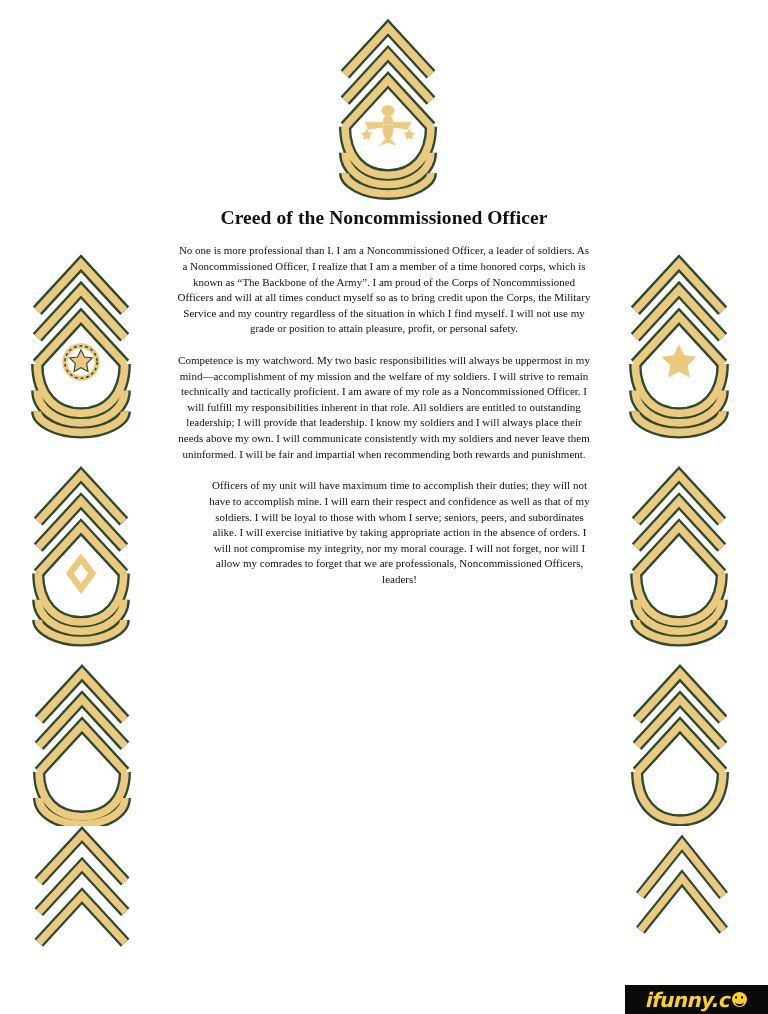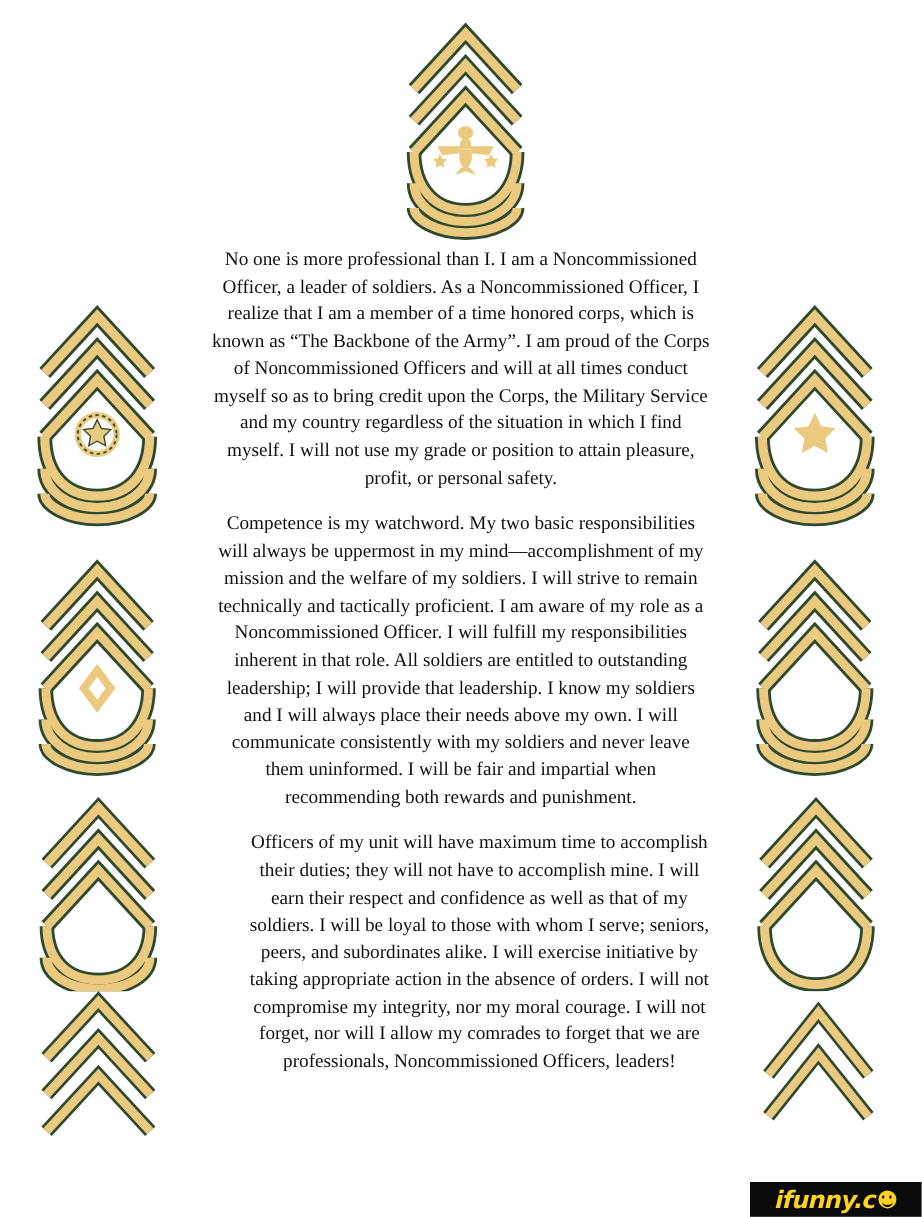--- a/index.html
+++ b/index.html
@@ -51,21 +51,21 @@
   }
   #creed-title {
     font-size: 19.5px;
     font-weight: bold;
     text-align: center;
     letter-spacing: 0.1px;
     margin: 0 0 14px 0;
     line-height: 1.2;
   }
   .creed-para {
-    font-size: 16px;
+    font-size: 11px;
     line-height: 1.42;
     text-align: center;
     margin: 0 0 16px 0;
     text-indent: 0;
     hyphens: none;
   }
   .creed-para:last-child { margin-bottom: 0; margin-left: 31px; }
 
   
   #watermark {
@@ -320,20 +320,21 @@
         <path d="M12,126 L60,66 L108,126"></path>
       </g>
       <g fill="none" stroke="#EBC97E" stroke-width="8">
         <path d="M12,86 L60,26 L108,86"></path>
         <path d="M12,126 L60,66 L108,126"></path>
       </g>
     </svg>
   </div>
 
   <div id="creed">
+    <h1 id="creed-title">Creed of the Noncommissioned Officer</h1>
     <p class="creed-para">No one is more professional than I. I am a Noncommissioned Officer, a leader of soldiers. As a Noncommissioned Officer, I realize that I am a member of a time honored corps, which is known as “The Backbone of the Army”. I am proud of the Corps of Noncommissioned Officers and will at all times conduct myself so as to bring credit upon the Corps, the Military Service and my country regardless of the situation in which I find myself. I will not use my grade or position to attain pleasure, profit, or personal safety.</p>
     <p class="creed-para">Competence is my watchword. My two basic responsibilities will always be uppermost in my mind—accomplishment of my mission and the welfare of my soldiers. I will strive to remain technically and tactically proficient. I am aware of my role as a Noncommissioned Officer. I will fulfill my responsibilities inherent in that role. All soldiers are entitled to outstanding leadership; I will provide that leadership. I know my soldiers and I will always place their needs above my own. I will communicate consistently with my soldiers and never leave them uninformed. I will be fair and impartial when recommending both rewards and punishment.</p>
     <p class="creed-para">Officers of my unit will have maximum time to accomplish their duties; they will not have to accomplish mine. I will earn their respect and confidence as well as that of my soldiers. I will be loyal to those with whom I serve; seniors, peers, and subordinates alike. I will exercise initiative by taking appropriate action in the absence of orders. I will not compromise my integrity, nor my moral courage. I will not forget, nor will I allow my comrades to forget that we are professionals, Noncommissioned Officers, leaders!</p>
   </div>
 
   <div id="watermark">
     <span id="watermark-text">ifunny.c</span>
       <span id="watermark-face">
         <span id="watermark-smile"></span>
       </span>

